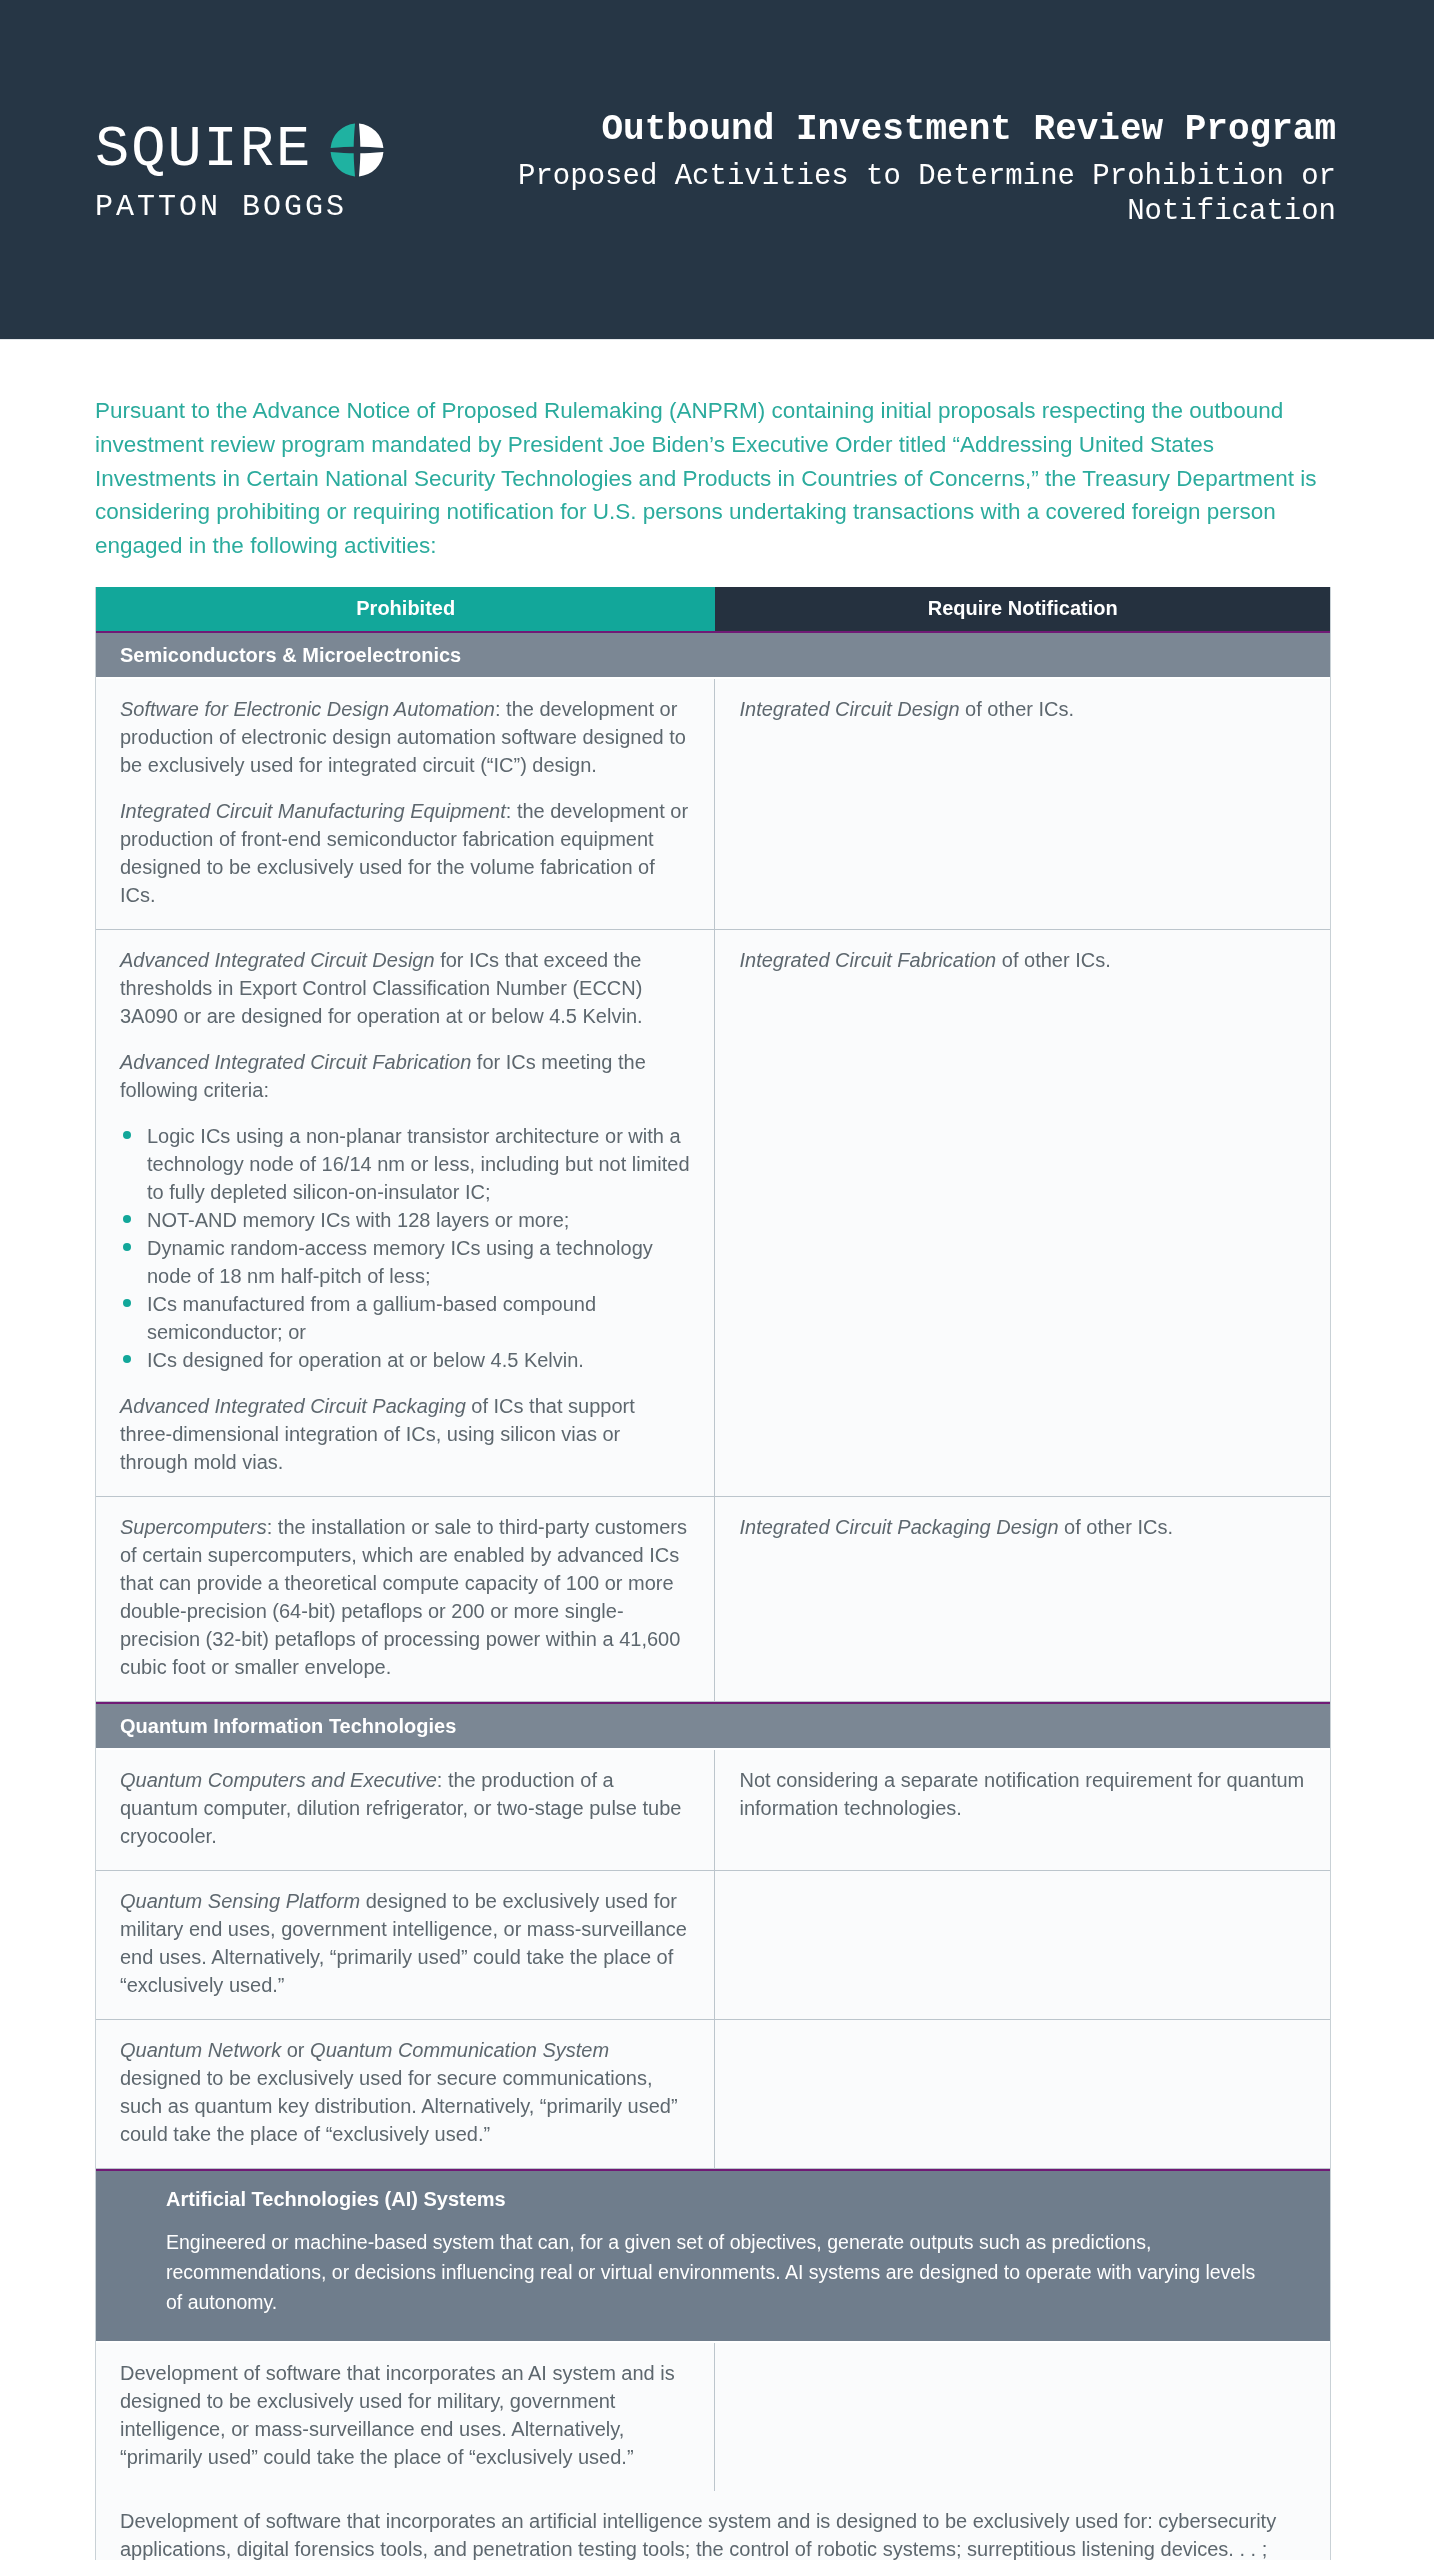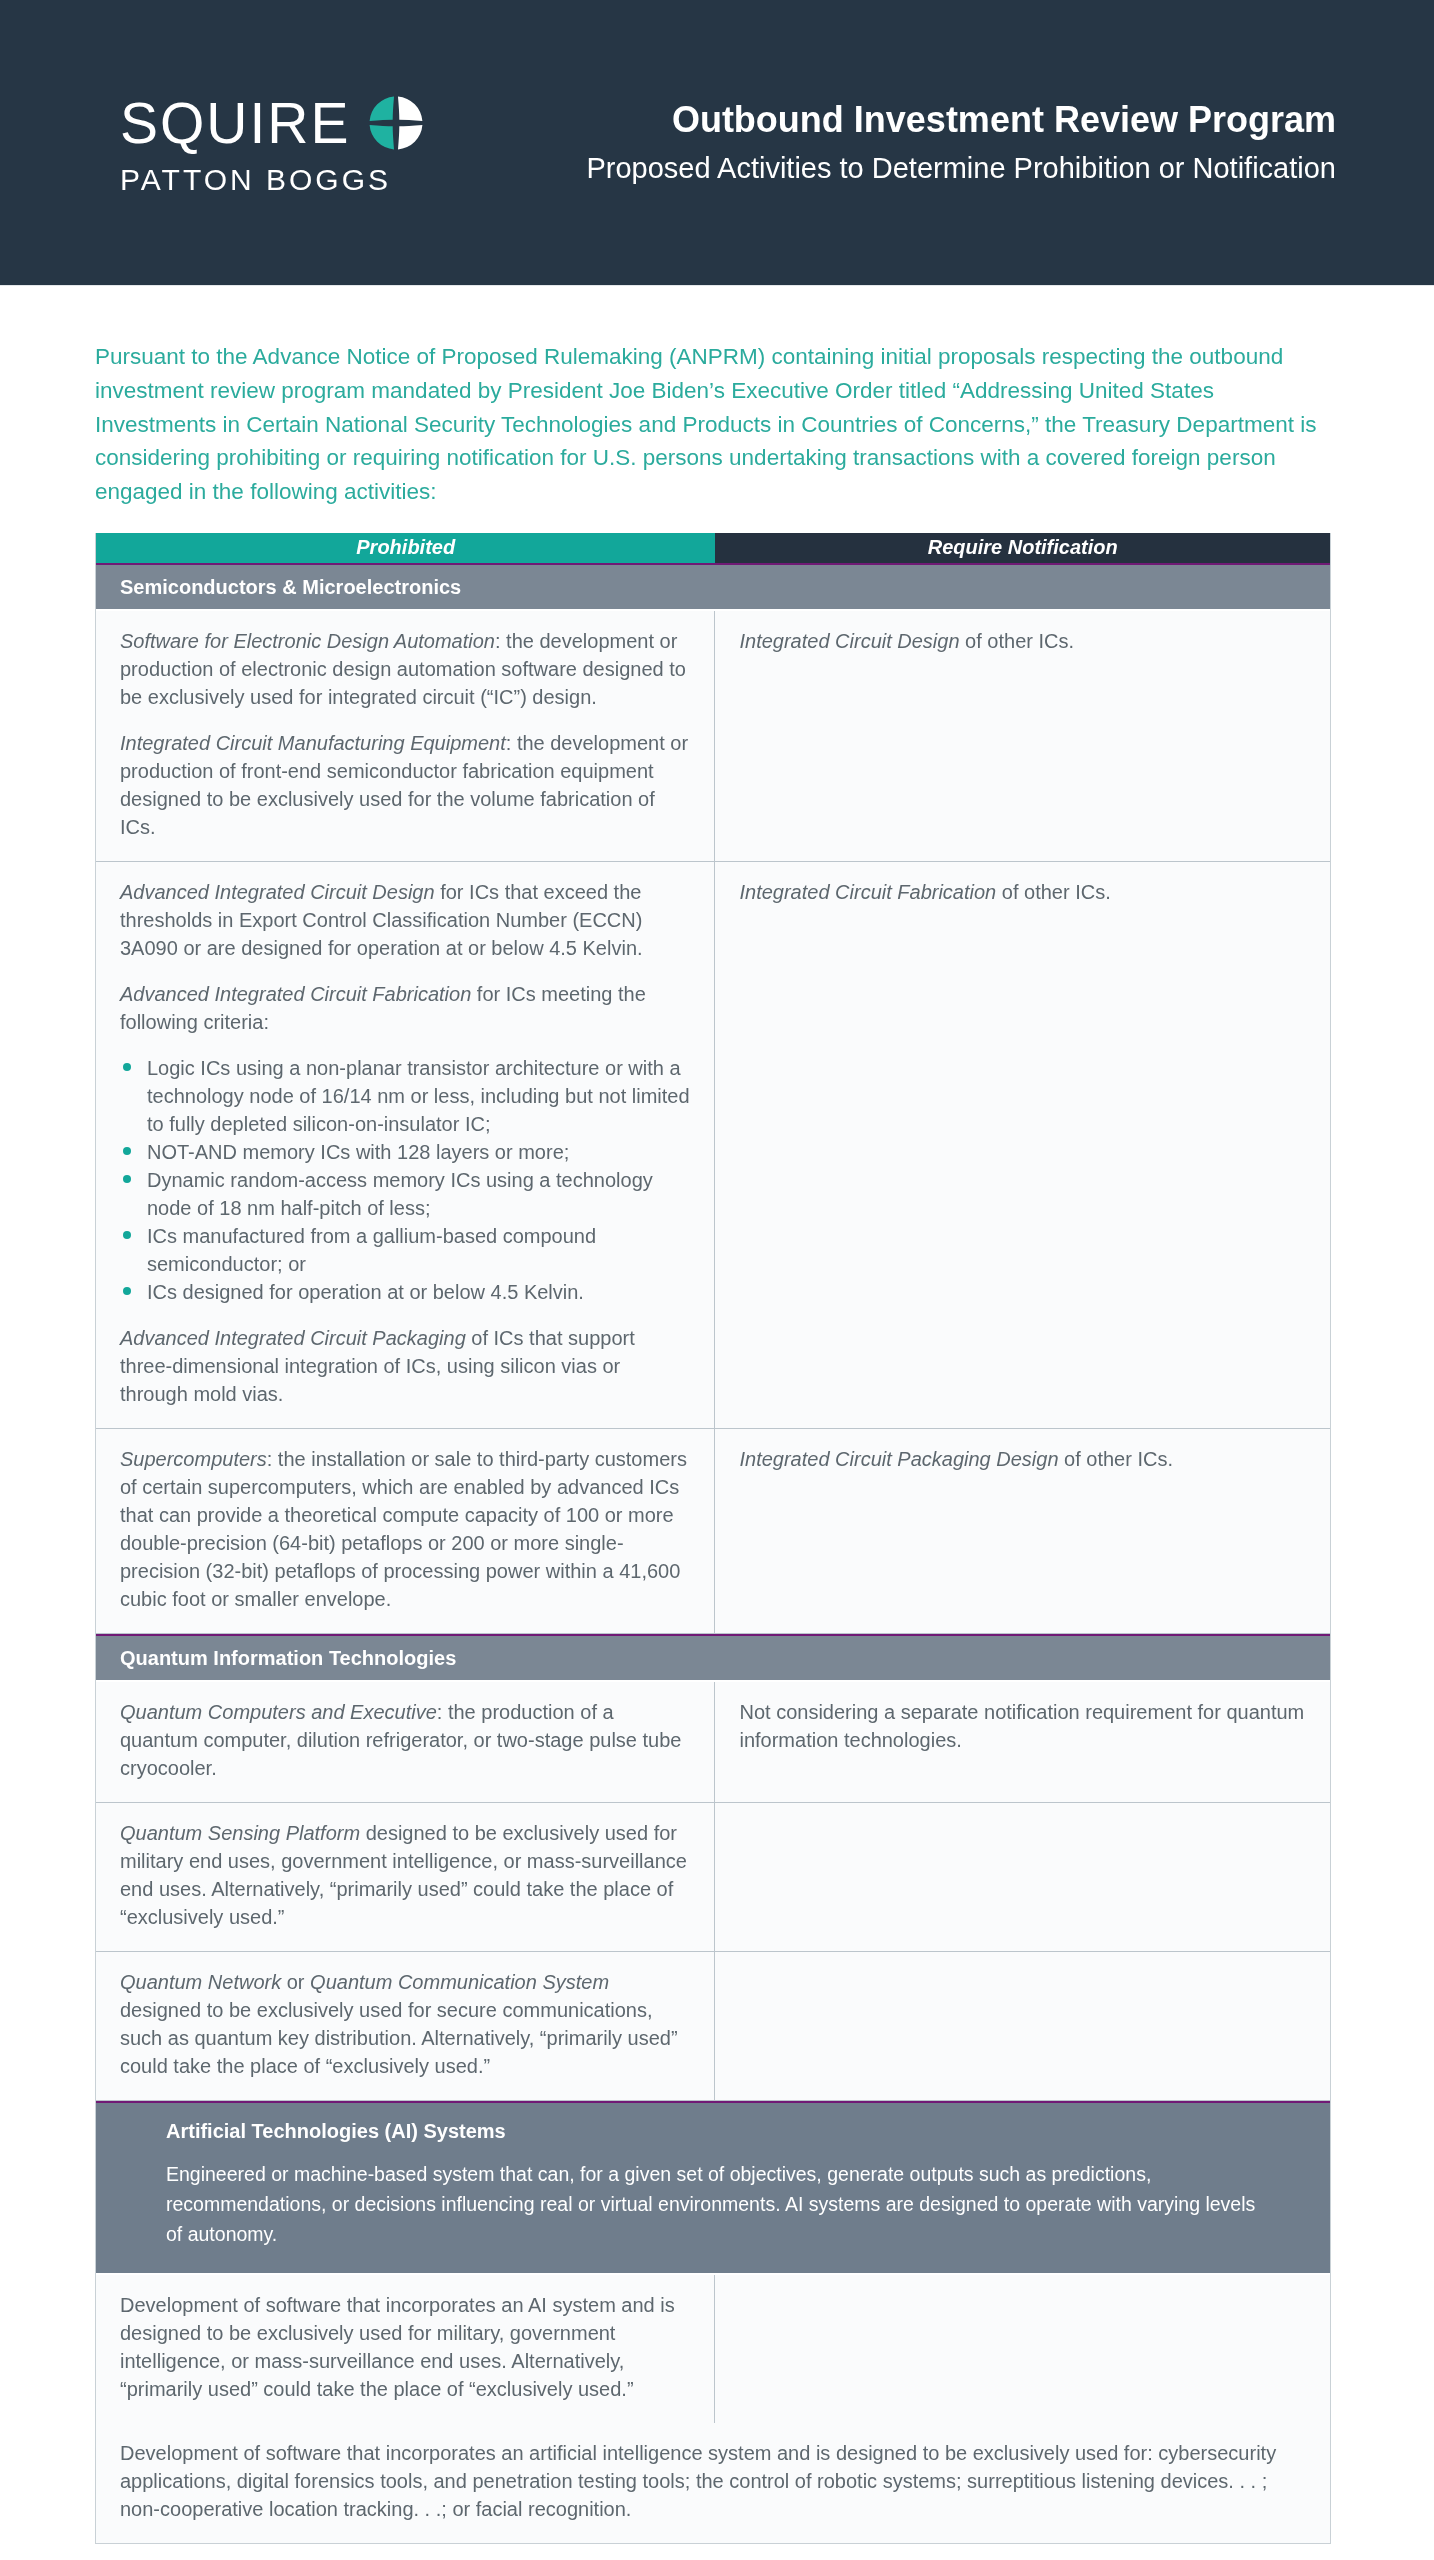--- a/index.html
+++ b/index.html
@@ -12,37 +12,37 @@
     --body-text:#5D676E;
     --row-bg:#FAFBFC;
     --line:#BCC5CC;
   }
   *{box-sizing:border-box;}
   html,body{margin:0;padding:0;background:#fff;}
   body{font-family:"Liberation Sans",sans-serif;}
   .page{width:1434px;min-height:2560px;margin:0 auto;background:#fff;display:flex;flex-direction:column;}
 
   
-  .banner{height:286px;background:var(--banner-navy,#263645);display:flex;align-items:center;
-          justify-content:space-between;padding:0 98px 0 120px;border-bottom:1px solid #e3e7ea;}
+  .banner{height:340px;background:var(--banner-navy,#263645);display:flex;align-items:center;
+          justify-content:space-between;padding:0 98px 0 95px;border-bottom:1px solid #e3e7ea;font-family:Liberation Mono, monospace;}
   .logo{display:flex;flex-direction:column;}
   .logo-top{display:flex;align-items:center;gap:12px;}
   .logo-squire{color:#fff;font-size:57px;line-height:1;letter-spacing:2px;font-weight:400;}
   .logo-mark{width:66px;height:66px;flex:0 0 auto;}
   .logo-patton{color:#fff;font-size:30px;line-height:1;letter-spacing:3px;margin-top:9px;}
   .titles{text-align:right;}
   .title{color:#fff;font-size:36px;font-weight:bold;line-height:1.15;}
   .subtitle{color:#fff;font-size:29px;font-weight:400;margin-top:10px;line-height:1.2;}
 
   
   .content{padding:0 103px 0 95px;}
   .intro{margin:54px 0 24px;color:var(--teal-text,#2BAB9D);font-size:22.5px;line-height:1.5;}
 
   .doc-table{border:1px solid #C9D1D6;border-top:none;}
-  .thead{display:flex;height:30px;font-style:italic;}
+  .thead{display:flex;height:44px;}
   .th{display:flex;align-items:center;justify-content:center;color:#fff;font-weight:bold;font-size:20px;}
   .th-left{width:50.2%;background:var(--teal,#12A79A);}
   .th-right{flex:1;background:var(--header-navy,#25313F);text-align:right;}
 
   .band{background:var(--band-gray,#7B8794);color:#fff;text-align:left;
         padding:10px 24px;border-top:2px solid #701a75;border-bottom:2px solid #fff;}
   .band-title{font-weight:bold;font-size:20px;line-height:1.2;}
   .band-tall{background:var(--ai-band-gray,#6F7D8C);padding:16px 70px 24px;}
   .band-tall .band-title{margin-bottom:16px;}
   .band-desc{font-size:19.5px;line-height:1.55;font-weight:400;}

